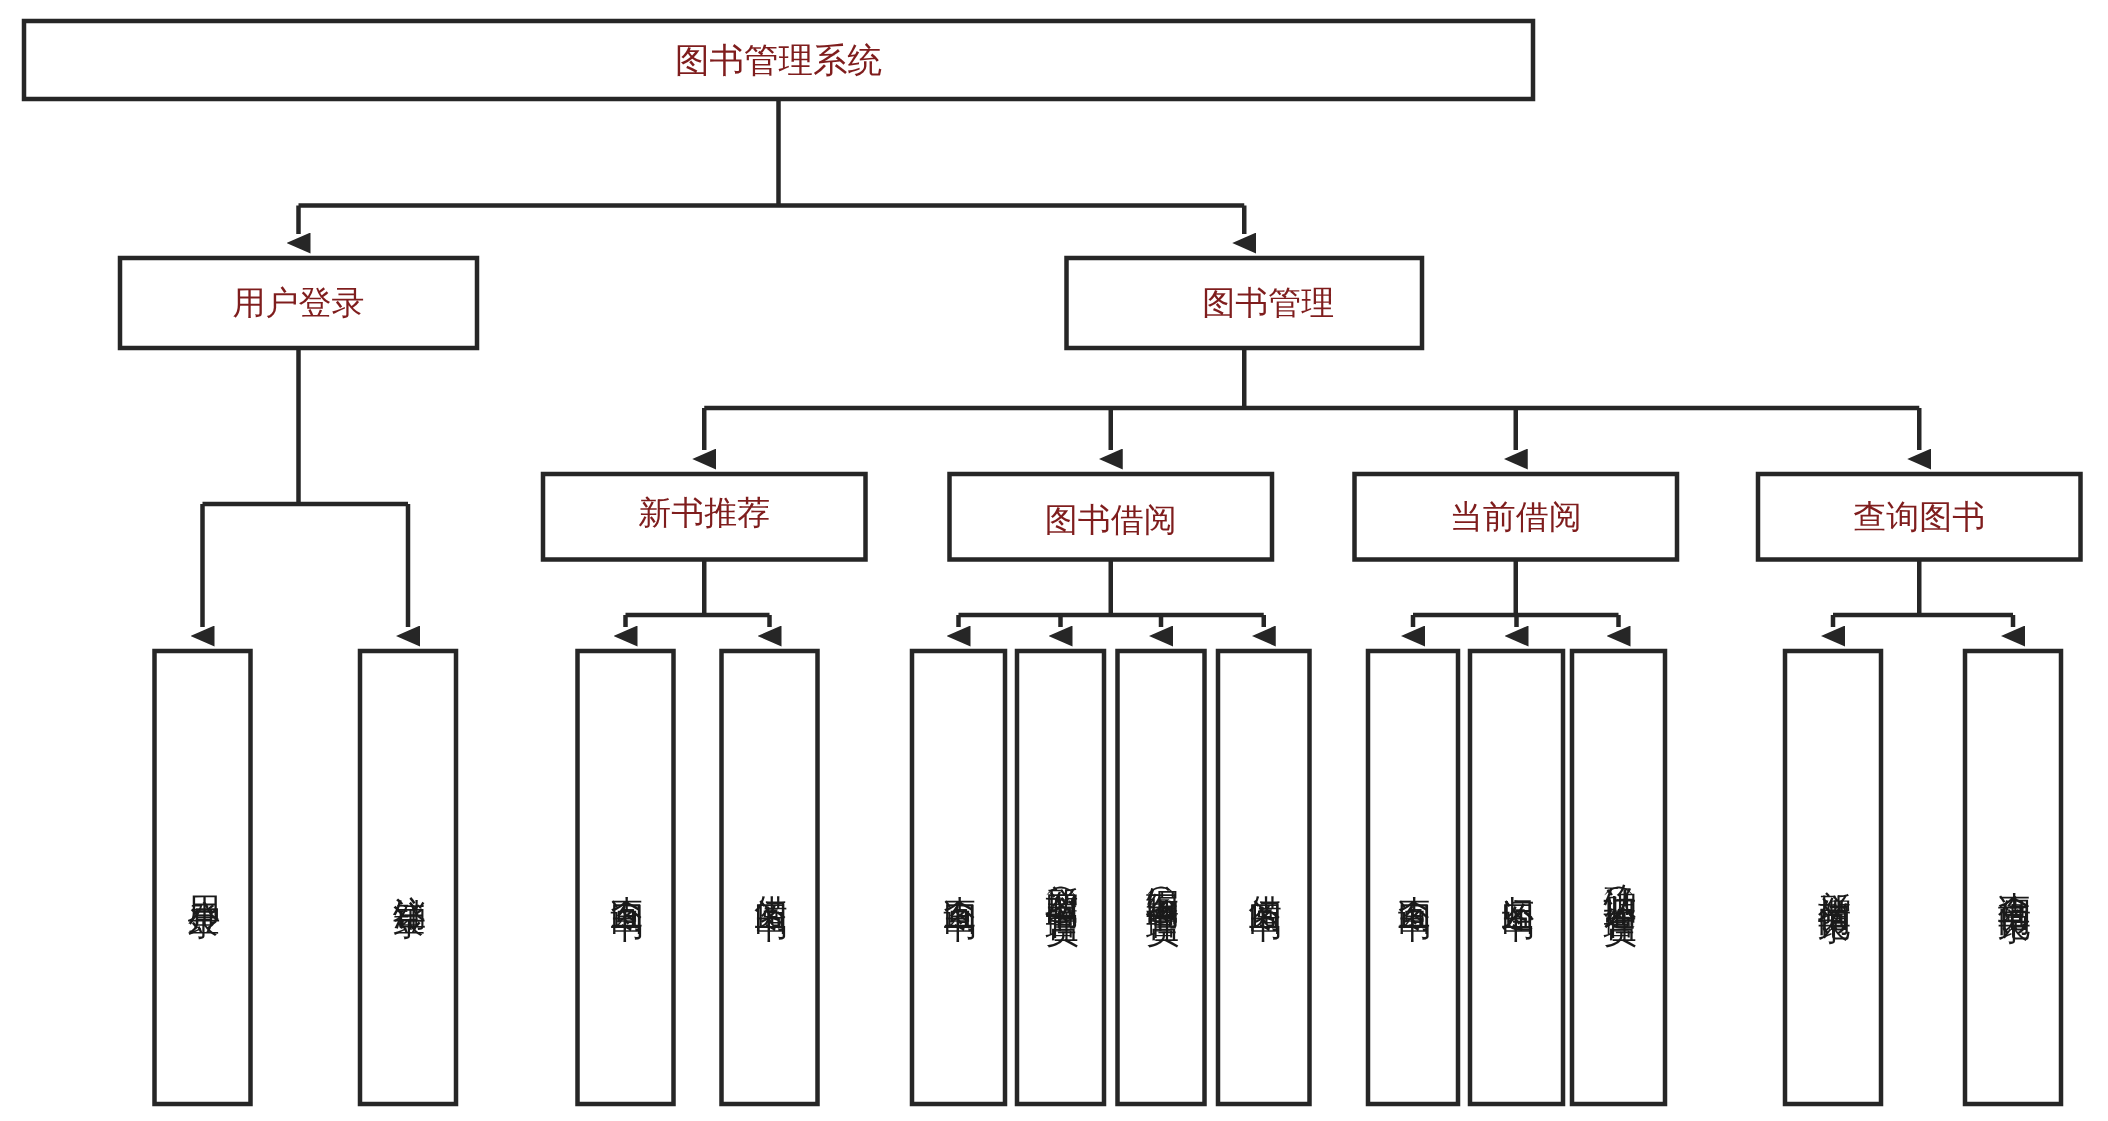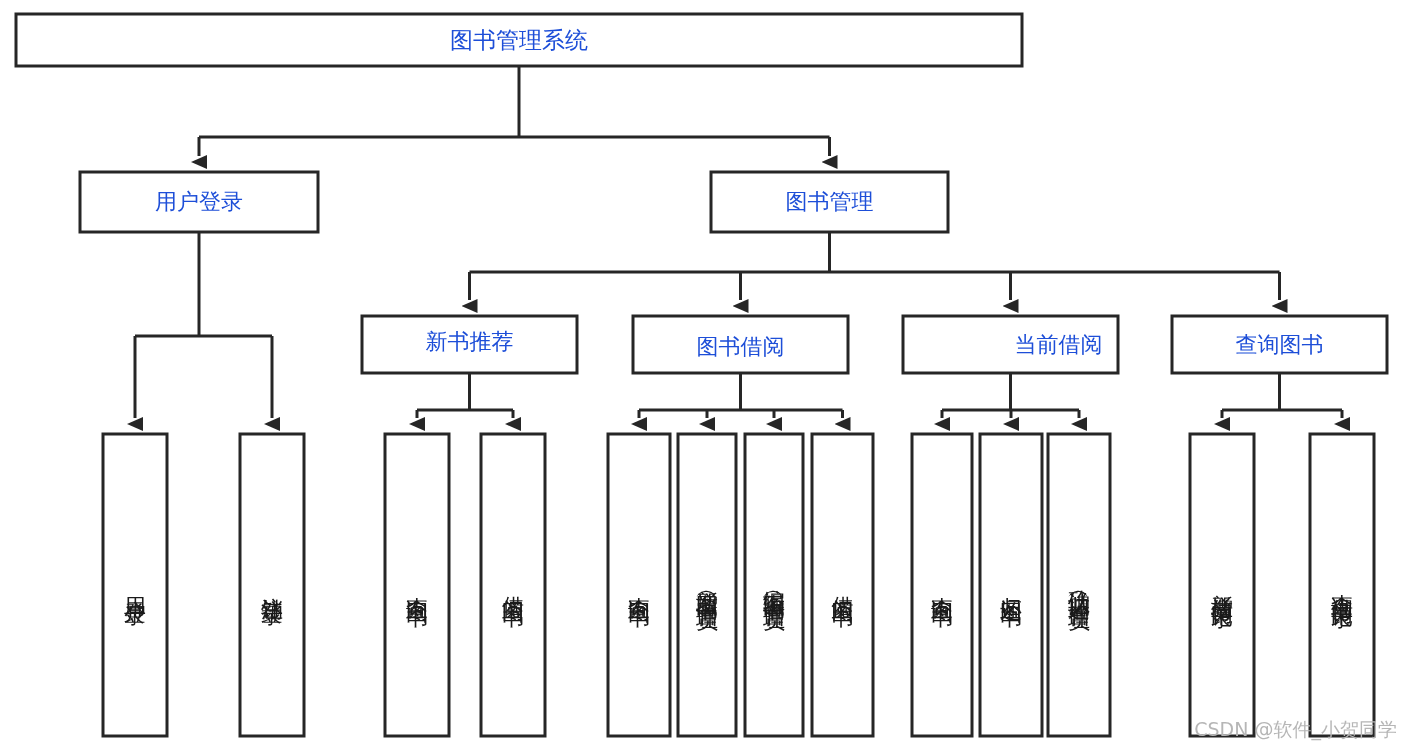--- a/index.html
+++ b/index.html
@@ -62,21 +62,21 @@
   }
   .htext-wrap {
     position: absolute;
     display: flex;
     align-items: center;
     justify-content: center;
     pointer-events: none;
   }
   .htext {
     font-family: "DejaVu Sans", "Liberation Sans", sans-serif;
-    color: #1d4ed8;
+    color: #7f1d1d;
     white-space: nowrap;
   }
   .htext.title-size { font-size: 23px; }
   .htext.level2-size { font-size: 22px; }
   .htext.level3-size { font-size: 22px; }
   #watermark {
     position: absolute;
     right: 8px;
     bottom: 4px;
     font-family: "DejaVu Sans", "Liberation Sans", sans-serif;
@@ -156,30 +156,30 @@
       </g>
   </svg>
 
   <div id="label-layer">
       <div class="htext-wrap" style="left: 16px; top: 14px; width: 1006px; height: 52px;">
         <div class="htext title-size">图书管理系统</div>
       </div>
       <div class="htext-wrap" style="left: 80px; top: 172px; width: 238px; height: 60px;">
         <div class="htext level2-size">用户登录</div>
       </div>
-      <div class="htext-wrap" style="left: 711px; top: 172px; width: 237px; height: 60px;">
+      <div class="htext-wrap" style="left: 711px; top: 172px; width: 237px; height: 60px; padding-left: 16px;">
         <div class="htext level2-size">图书管理</div>
       </div>
       <div class="htext-wrap" style="left: 362px; top: 316px; width: 215px; height: 52px;">
         <div class="htext level3-size">新书推荐</div>
       </div>
       <div class="htext-wrap" style="left: 633px; top: 323px; width: 215px; height: 48px; text-align: right;">
         <div class="htext level3-size">图书借阅</div>
       </div>
-      <div class="htext-wrap" style="left: 903px; top: 316px; width: 215px; height: 57px; margin-left: 48px;">
+      <div class="htext-wrap" style="left: 903px; top: 316px; width: 215px; height: 57px;">
         <div class="htext level3-size">当前借阅</div>
       </div>
       <div class="htext-wrap" style="left: 1172px; top: 316px; width: 215px; height: 57px;">
         <div class="htext level3-size">查询图书</div>
       </div>
       <div class="vtext-wrap" style="left: 103px; top: 434px; width: 64px; height: 302px;">
         <div class="vtext">用户登录</div>
       </div>
       <div class="vtext-wrap" style="left: 240px; top: 434px; width: 64px; height: 302px;">
         <div class="vtext">注销登录</div>
@@ -212,14 +212,13 @@
         <div class="vtext">确认归还（管理员）</div>
       </div>
       <div class="vtext-wrap" style="left: 1190px; top: 434px; width: 64px; height: 302px;">
         <div class="vtext">新增借阅记录</div>
       </div>
       <div class="vtext-wrap" style="left: 1310px; top: 434px; width: 64px; height: 302px;">
         <div class="vtext">查询借阅记录</div>
       </div>
     </div>
 
-  <div id="watermark">CSDN @软件_小贺同学</div>
 </div>
 
 </body></html>

